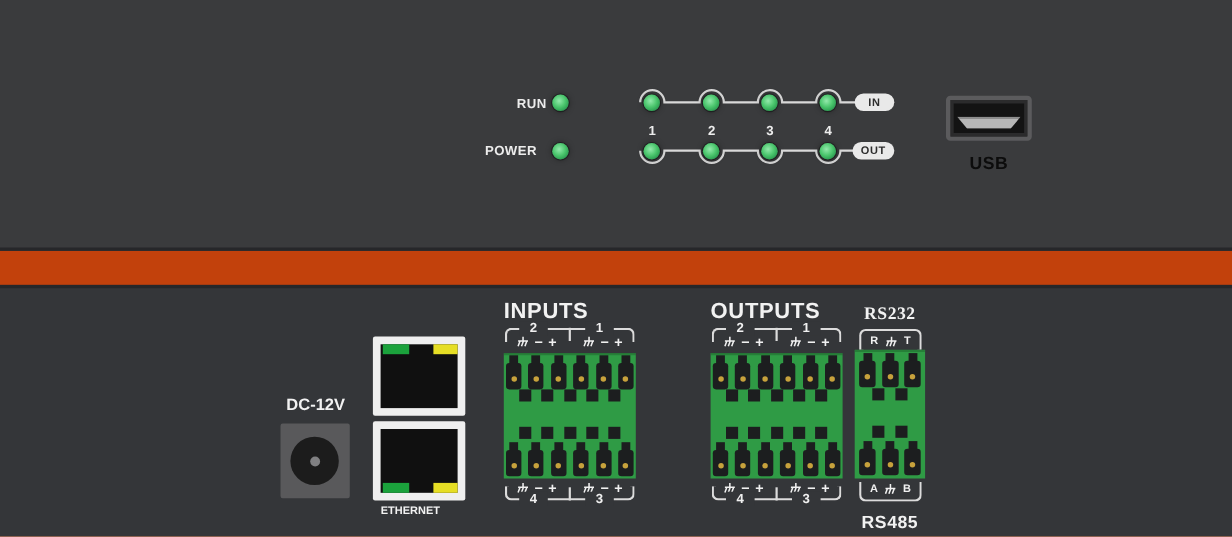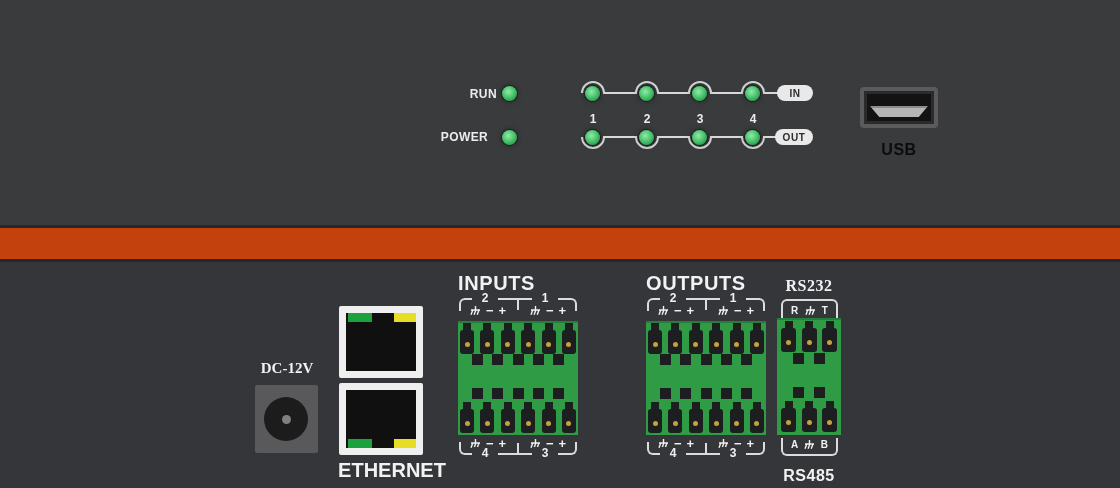--- a/index.html
+++ b/index.html
@@ -138,40 +138,40 @@
     <div class="pill" style="left:775px; top:129px; width:38px;">OUT</div>
 
     <div class="usb">
       <div class="usb-tongue"></div>
     </div>
     <div class="usb-label">USB</div>
   </div>
 
   <div class="rear-panel">
 
-    <div class="rlabel" style="left:247px; top:98px; width:80px; font-size:15px;font-family:Liberation Serif, serif;">DC-12V</div>
+    <div class="rlabel" style="left:247px; top:98px; width:80px; font-size:15px;">DC-12V</div>
     <div class="dc-jack">
       <div class="dc-hole">
         <div class="dc-pin"></div>
       </div>
     </div>
 
     <div class="rj45 top" style="top:44px;">
       <div class="rj45-inner">
         <div class="rj-led g"></div>
         <div class="rj-led y"></div>
       </div>
     </div>
     <div class="rj45 bot" style="top:121px;">
       <div class="rj45-inner">
         <div class="rj-led g"></div>
         <div class="rj-led y"></div>
       </div>
     </div>
-    <div class="rlabel" style="left:312px; top:197px; width:160px; font-size:20px;">ETHERNET</div>
+    <div class="rlabel" style="left:293px; top:197px; width:160px; font-size:10px;">ETHERNET</div>
 
     <div class="io-group" style="left:458px;">
       <div class="io-title">INPUTS</div>
       <div class="strip">
         <div class="bracket-t"></div>
         <div class="divider-t"></div>
         <span class="ch-num c1">2</span>
         <span class="ch-num c2">1</span>
         <div class="sym-row">
           <div class="sym-half">

